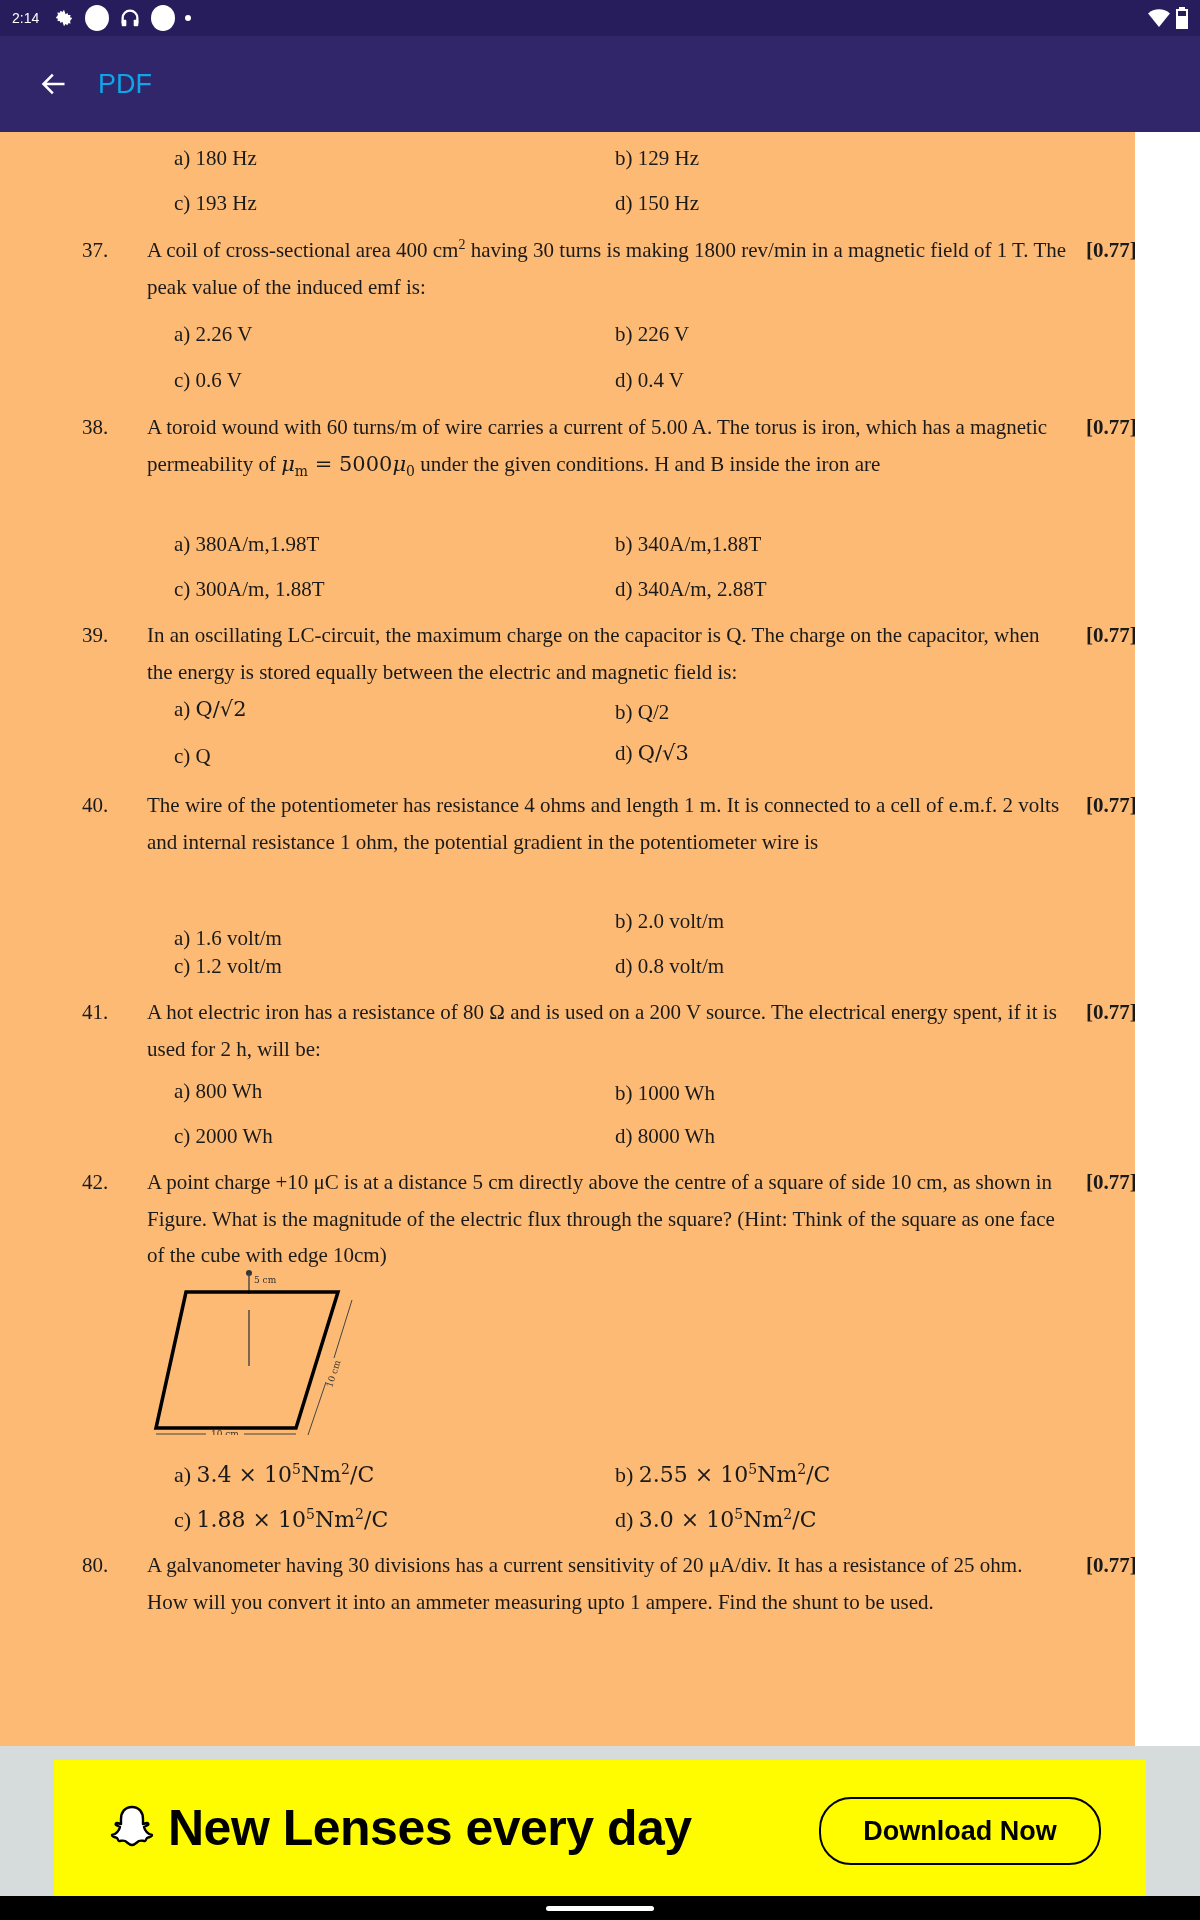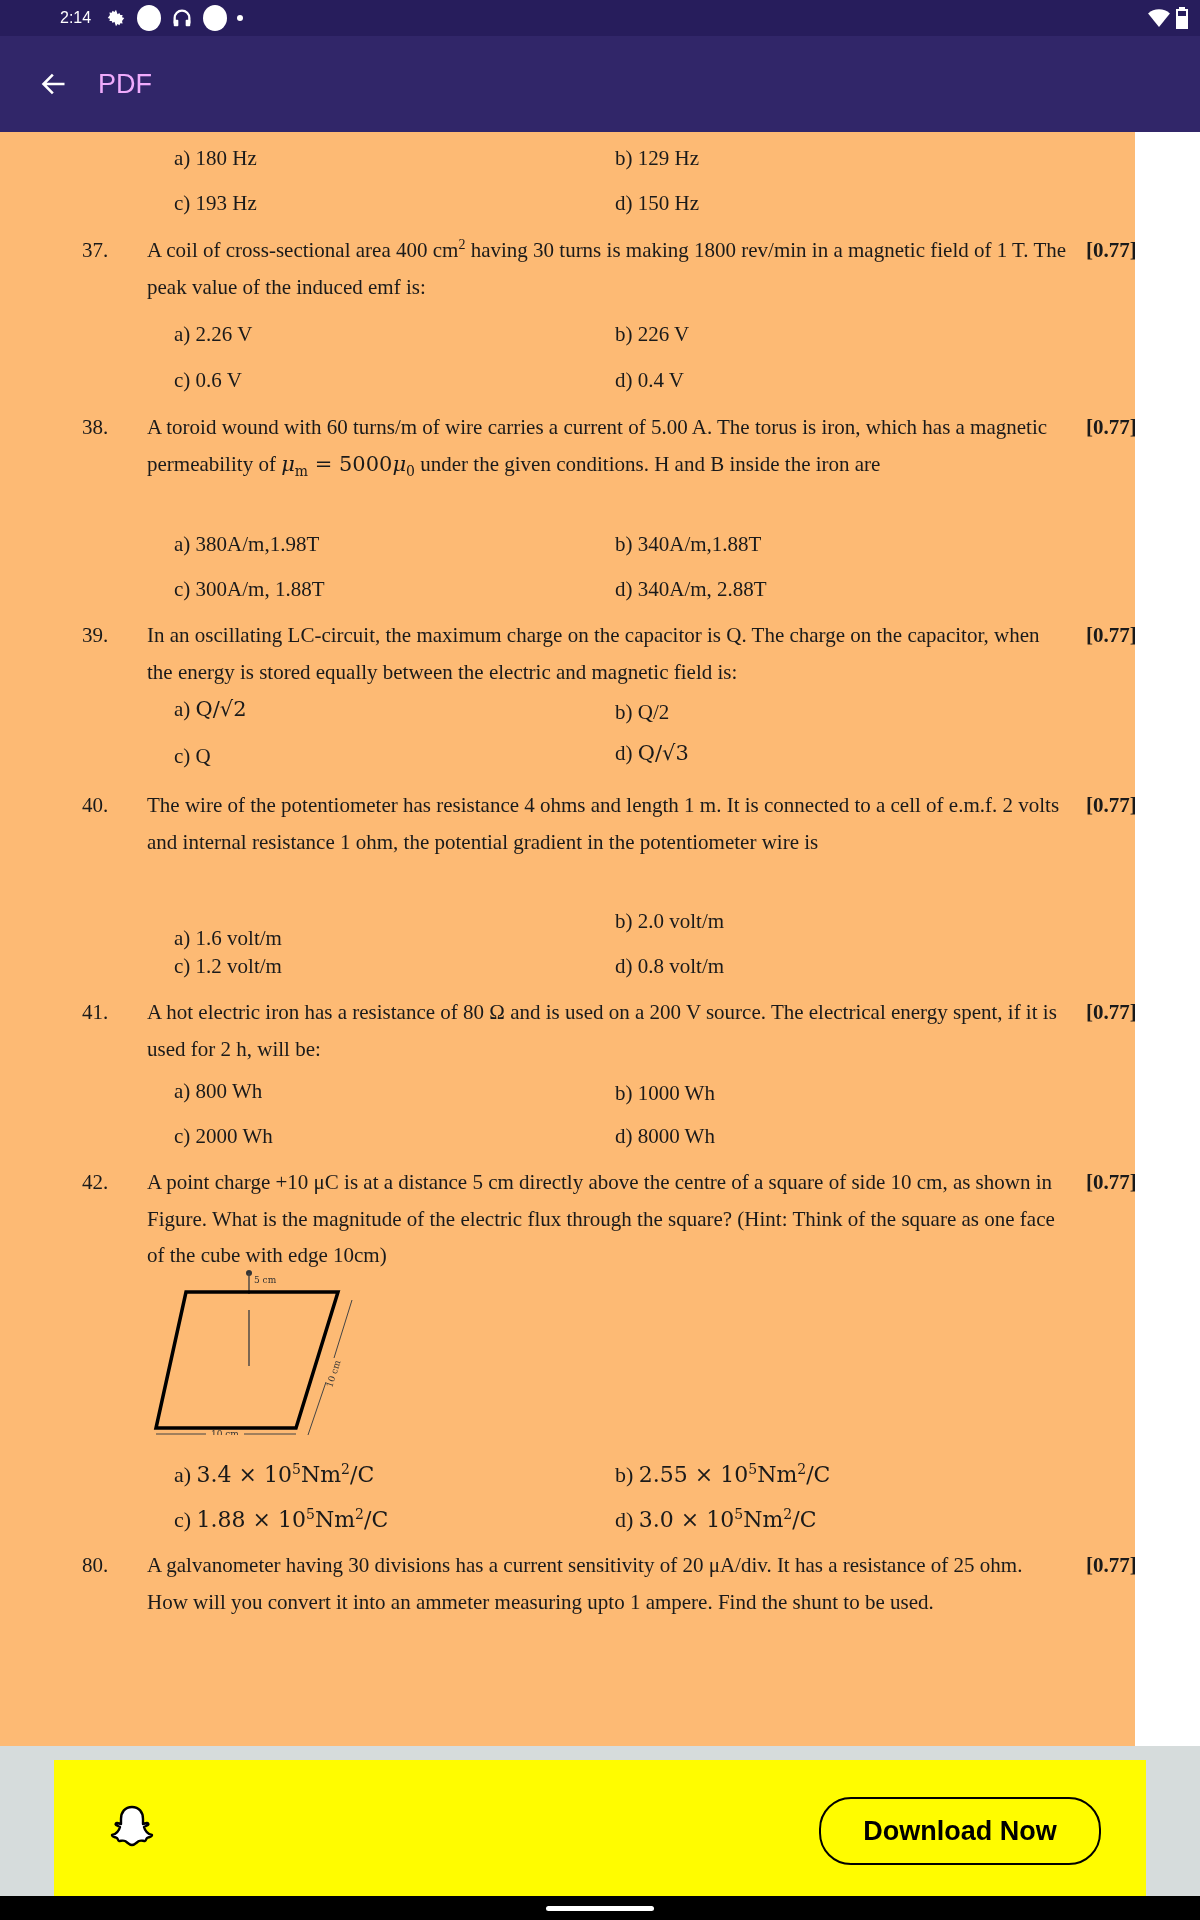--- a/index.html
+++ b/index.html
@@ -1,27 +1,27 @@
 <!DOCTYPE html>
 <html><head>
   <meta charset="utf-8">
   <style>
     * { box-sizing: border-box; margin: 0; padding: 0; }
     html, body { width: 1200px; height: 1920px; overflow: hidden; background: #ffffff; }
     body { font-family: "Liberation Serif", "DejaVu Serif", serif; color: #1a1a1a; position: relative; }
 
     .status-bar { position: absolute; left: 0; top: 0; width: 1200px; height: 36px; background: #271d5c; color: #fff;
       font-family: "Liberation Sans", "DejaVu Sans", sans-serif; display: flex; align-items: center; padding: 0 12px; }
-    .status-time { font-size: 16px; margin-right: 14px; margin-left: 48px; }
+    .status-time { font-size: 14px; margin-right: 14px; }
     .status-icons { display: flex; align-items: center; gap: 10px; }
     .status-right { margin-left: auto; display: flex; align-items: center; gap: 6px; }
     .dot-big { width: 24px; height: 26px; background: #fff; border-radius: 50%; }
     .dot-small { width: 6px; height: 6px; background: #fff; border-radius: 50%; }
 
-    .app-bar { position: absolute; left: 0; top: 36px; width: 1200px; height: 96px; background: #312669; color: #f0abfc;
+    .app-bar { position: absolute; left: 0; top: 36px; width: 1200px; height: 96px; background: #312669; color: #0ea5e9;
       font-family: "Liberation Sans", "DejaVu Sans", sans-serif; display: flex; align-items: center; }
     .back-btn { width: 60px; margin-left: 24px; height: 60px; display: flex; align-items: center; justify-content: center; cursor: pointer; }
     .app-title { font-size: 27px; margin-left: 14px; }
     .app-actions { margin-left: auto; display: flex; align-items: center; }
     .page-indicator { font-size: 22px; margin-right: 36px; }
     .icon-btn { width: 56px; height: 56px; display: flex; align-items: center; justify-content: center; cursor: pointer; margin-right: 24px; }
 
     .content { position: absolute; left: 0; top: 132px; width: 1135px; height: 1614px; background: #fdba74; overflow: hidden; }
     .q { position: absolute; left: 0; width: 1200px; font-size: 21px; line-height: 36.5px; }
     .q-num { position: absolute; left: 82px; top: 0; }
@@ -174,19 +174,20 @@
     <div class="q-text">A galvanometer having 30 divisions has a current sensitivity of 20 μA/div. It has a resistance of 25 ohm. How will you convert it into an ammeter measuring upto 1 ampere. Find the shunt to be used.</div>
     <span class="q-mark">[0.77]</span>
   </div>
 </div>
 
 <div class="ad-area">
   <div class="ad-banner">
     <svg class="ad-ghost" viewBox="0 0 44 48">
       <path d="M22 3c7 0 11 5 11 12v5l4-1c1 0 2 1 1 2l-4 2c1 4 4 7 8 8 0 2-3 2-5 3-1 1-1 3-2 3-2 0-4-1-6 0-2 1-4 4-7 4s-5-3-7-4c-2-1-4 0-6 0-1 0-1-2-2-3-2-1-5-1-5-3 4-1 7-4 8-8l-4-2c-1-1 0-2 1-2l4 1v-5C11 8 15 3 22 3z" fill="#fff" stroke="#000" stroke-width="2.4" stroke-linejoin="round"></path>
     </svg>
+    <span class="ad-text">New Lenses every day</span>
     <div class="ad-cta">Download Now</div>
   </div>
 </div>
 
 <div class="nav-bar">
   <div class="nav-handle"></div>
 </div>
 
 </body></html>

